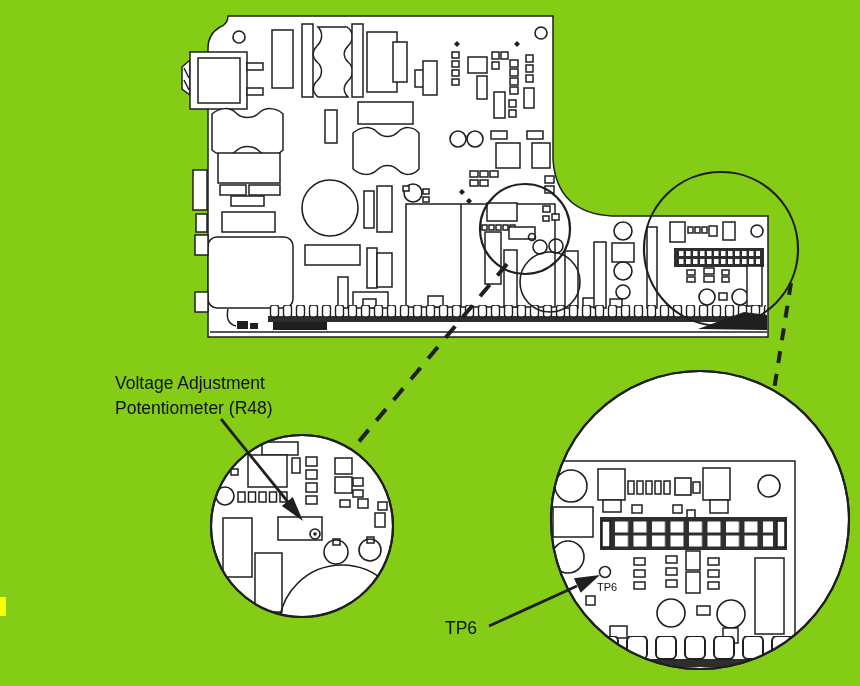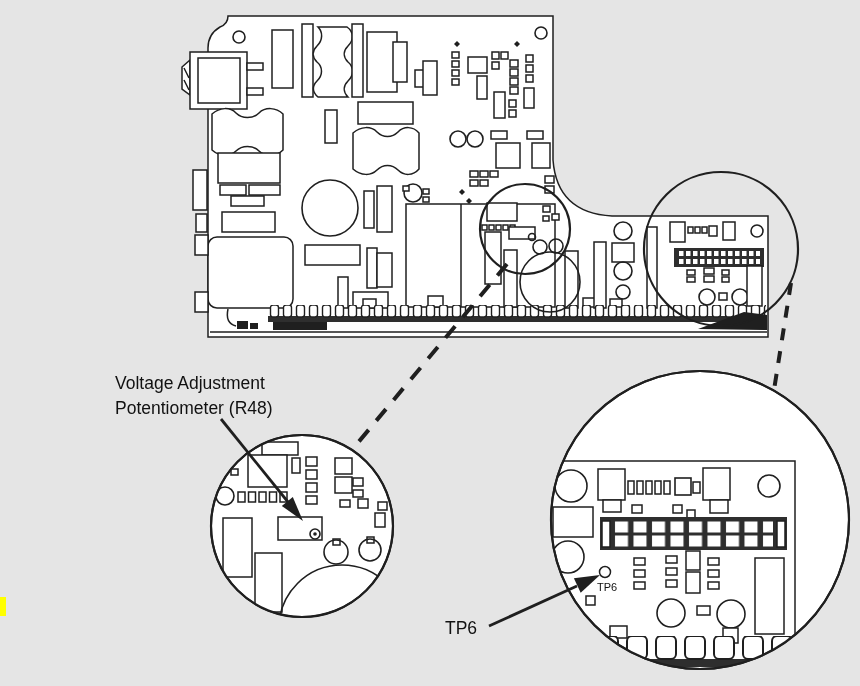--- a/index.html
+++ b/index.html
@@ -1,16 +1,16 @@
 <!DOCTYPE html>
 <html><head>
 <meta charset="utf-8">
 <style>
   html,body{margin:0;padding:0;background:#ffffff;}
-  #canvas{position:relative;width:860px;height:686px;background:#e5e5e5;overflow:hidden;
+  #canvas{position:relative;width:860px;height:686px;background:#84cc16;overflow:hidden;
           font-family:"Liberation Sans", sans-serif;}
   svg{display:block;}
   .w  {fill:#ffffff;stroke:#1f1f1f;stroke-width:1.5;}
   .w2 {fill:#ffffff;stroke:#1f1f1f;stroke-width:2;}
   .o  {fill:none;stroke:#1f1f1f;stroke-width:1.6;}
   .o2 {fill:none;stroke:#1f1f1f;stroke-width:2.2;}
   .d  {fill:#1f1f1f;stroke:none;}
   .dg {fill:#2e2e2e;stroke:none;}
   .ln {stroke:#1f1f1f;stroke-width:1.5;fill:none;}
   .callout-text{font-family:"Liberation Sans", sans-serif;font-size:17.5px;fill:#111;}

